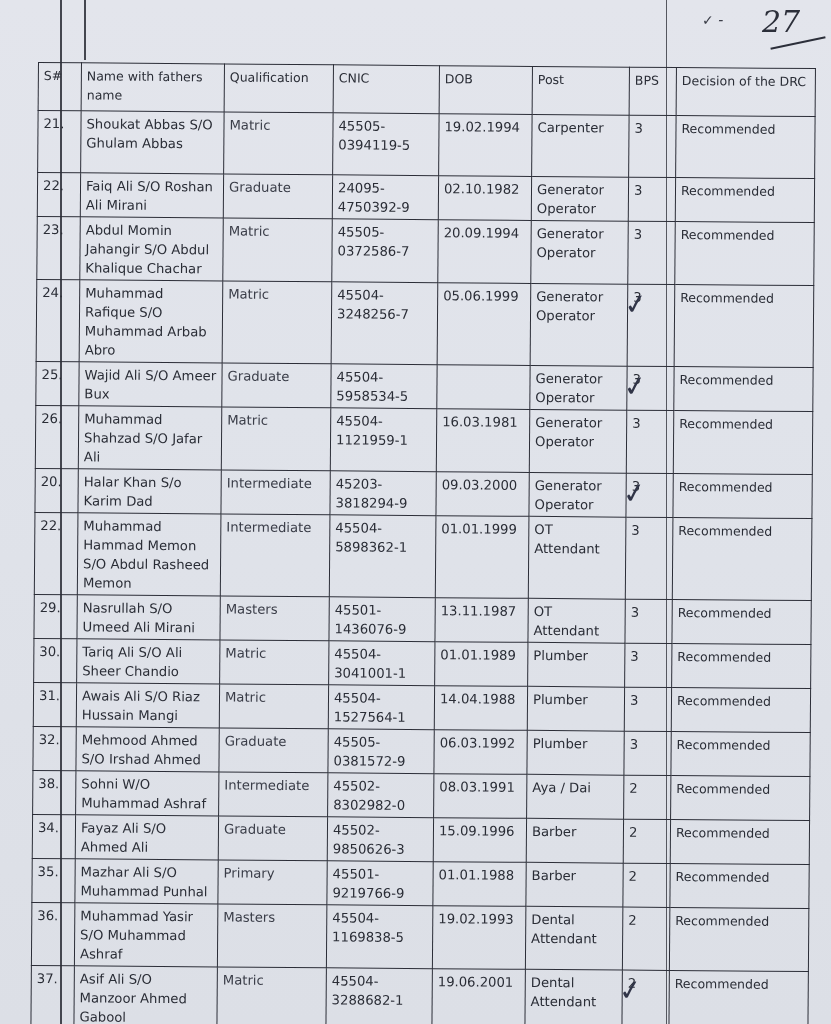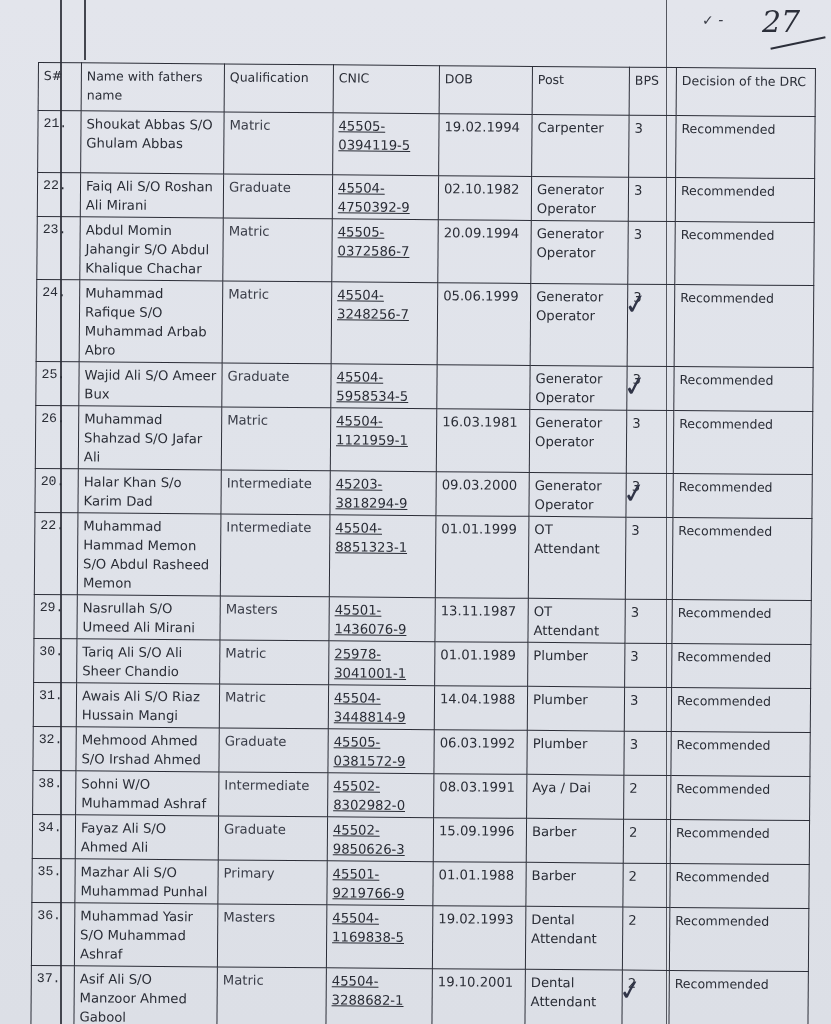--- a/index.html
+++ b/index.html
@@ -37,24 +37,24 @@
       transform-origin: 0 0;
     }
     table.drc th, table.drc td {
       border: 1.4px solid #2c2e38;
       vertical-align: top;
       padding: 3px 5px 2px 5px;
       line-height: 19px;
       text-align: left;
     }
     table.drc th { font-weight: normal; font-size: 12.5px; height: 42px; }
-    td.sn { width: 32px; text-align: center; padding-left: 2px; font-family: Liberation Mono, monospace; }
+    td.sn { width: 32px; text-align: center; padding-left: 2px; }
     td.name { width: 132px; }
     td.qual { width: 98px; color: #3a3d48; border-radius: 13px; }
-    td.cnic { width: 95px; text-decoration: underline; }
+    td.cnic { width: 95px; }
     td.dob { width: 82px; margin-left: 45px; }
     td.post { width: 86px; }
     td.bps { width: 36px; text-align: right; position: relative; }
     td.dec { font-size: 12.5px; }
     .tick {
       position: absolute; left: -4px; top: 10px;
       font-size: 28px; color: #303447; transform: rotate(-8deg);
       font-family: "DejaVu Sans", sans-serif;
     }
   </style>
@@ -91,21 +91,21 @@
           <td class="cnic"><span>45505-0394119-5</span></td>
           <td class="dob"><span>19.02.1994</span></td>
           <td class="post"><span>Carpenter</span></td>
           <td class="bps"><span>3</span></td>
           <td class="dec"><span>Recommended</span></td>
         </tr>
         <tr style="height: 38px;">
           <td class="sn"><span>22.</span></td>
           <td class="name"><span>Faiq Ali S/O Roshan Ali Mirani</span></td>
           <td class="qual"><span>Graduate</span></td>
-          <td class="cnic"><span>45504-4750392-9</span></td>
+          <td class="cnic"><span>24095-4750392-9</span></td>
           <td class="dob"><span>02.10.1982</span></td>
           <td class="post"><span>Generator Operator</span></td>
           <td class="bps"><span>3</span></td>
           <td class="dec"><span>Recommended</span></td>
         </tr>
         <tr style="height: 56px;">
           <td class="sn"><span>23.</span></td>
           <td class="name"><span>Abdul Momin Jahangir S/O Abdul Khalique Chachar</span></td>
           <td class="qual"><span>Matric</span></td>
           <td class="cnic"><span>45505-0372586-7</span></td>
@@ -151,51 +151,51 @@
           <td class="cnic"><span>45203-3818294-9</span></td>
           <td class="dob"><span>09.03.2000</span></td>
           <td class="post"><span>Generator Operator</span></td>
           <td class="bps"><span>3</span><span class="tick">✓</span></td>
           <td class="dec"><span>Recommended</span></td>
         </tr>
         <tr style="height: 78px;">
           <td class="sn"><span>22.</span></td>
           <td class="name"><span>Muhammad Hammad Memon S/O Abdul Rasheed Memon</span></td>
           <td class="qual"><span>Intermediate</span></td>
-          <td class="cnic"><span>45504-8851323-1</span></td>
+          <td class="cnic"><span>45504-5898362-1</span></td>
           <td class="dob"><span>01.01.1999</span></td>
           <td class="post"><span>OT Attendant</span></td>
           <td class="bps"><span>3</span></td>
           <td class="dec"><span>Recommended</span></td>
         </tr>
         <tr style="height: 40px;">
           <td class="sn"><span>29.</span></td>
           <td class="name"><span>Nasrullah S/O Umeed Ali Mirani</span></td>
           <td class="qual"><span>Masters</span></td>
           <td class="cnic"><span>45501-1436076-9</span></td>
           <td class="dob"><span>13.11.1987</span></td>
           <td class="post"><span>OT Attendant</span></td>
           <td class="bps"><span>3</span></td>
           <td class="dec"><span>Recommended</span></td>
         </tr>
         <tr style="height: 40px;">
           <td class="sn"><span>30.</span></td>
           <td class="name"><span>Tariq Ali S/O Ali Sheer Chandio</span></td>
           <td class="qual"><span>Matric</span></td>
-          <td class="cnic"><span>25978-3041001-1</span></td>
+          <td class="cnic"><span>45504-3041001-1</span></td>
           <td class="dob"><span>01.01.1989</span></td>
           <td class="post"><span>Plumber</span></td>
           <td class="bps"><span>3</span></td>
           <td class="dec"><span>Recommended</span></td>
         </tr>
         <tr style="height: 40px;">
           <td class="sn"><span>31.</span></td>
           <td class="name"><span>Awais Ali S/O Riaz Hussain Mangi</span></td>
           <td class="qual"><span>Matric</span></td>
-          <td class="cnic"><span>45504-3448814-9</span></td>
+          <td class="cnic"><span>45504-1527564-1</span></td>
           <td class="dob"><span>14.04.1988</span></td>
           <td class="post"><span>Plumber</span></td>
           <td class="bps"><span>3</span></td>
           <td class="dec"><span>Recommended</span></td>
         </tr>
         <tr style="height: 42px;">
           <td class="sn"><span>32.</span></td>
           <td class="name"><span>Mehmood Ahmed S/O Irshad Ahmed</span></td>
           <td class="qual"><span>Graduate</span></td>
           <td class="cnic"><span>45505-0381572-9</span></td>
@@ -242,20 +242,20 @@
           <td class="dob"><span>19.02.1993</span></td>
           <td class="post"><span>Dental Attendant</span></td>
           <td class="bps"><span>2</span></td>
           <td class="dec"><span>Recommended</span></td>
         </tr>
         <tr style="height: 62px;">
           <td class="sn"><span>37.</span></td>
           <td class="name"><span>Asif Ali S/O Manzoor Ahmed Gabool</span></td>
           <td class="qual"><span>Matric</span></td>
           <td class="cnic"><span>45504-3288682-1</span></td>
-          <td class="dob"><span>19.10.2001</span></td>
+          <td class="dob"><span>19.06.2001</span></td>
           <td class="post"><span>Dental Attendant</span></td>
           <td class="bps"><span>2</span><span class="tick">✓</span></td>
           <td class="dec"><span>Recommended</span></td>
         </tr>
       </tbody>
   </table>
 </div>
 
 </body></html>

